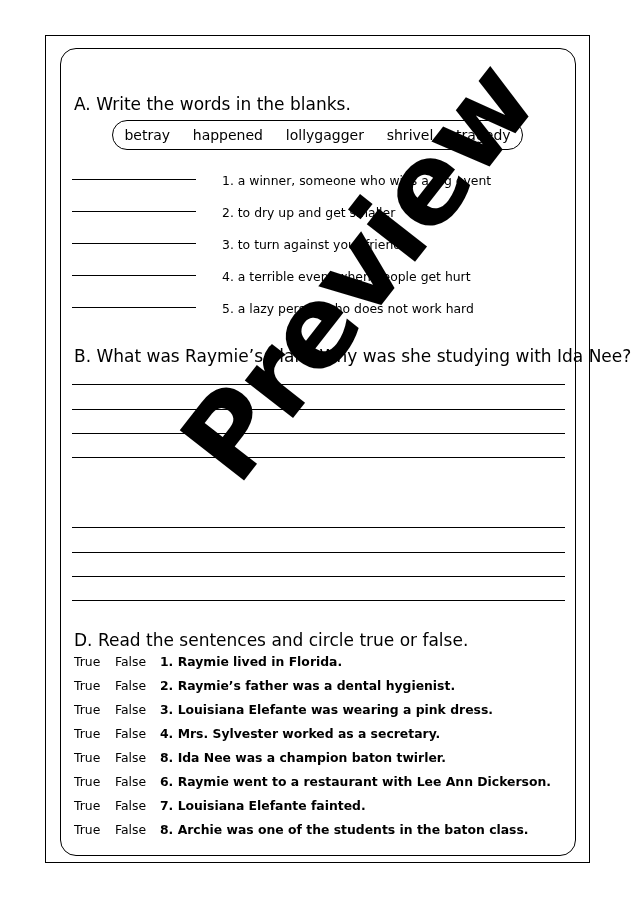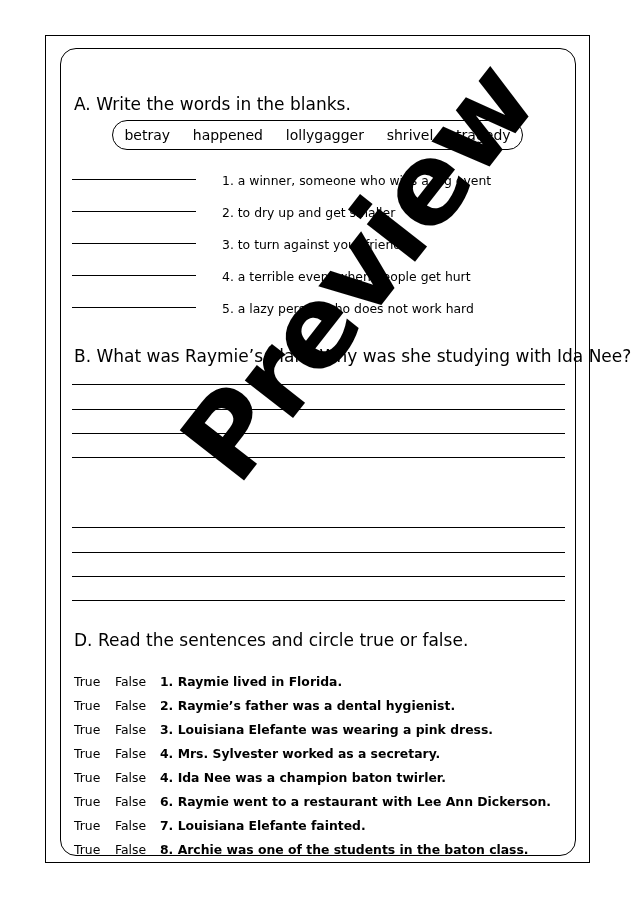--- a/index.html
+++ b/index.html
@@ -119,21 +119,21 @@
   
   .tf-row {
     position: absolute;
     left: 74px;
     width: 489px;
     font-size: 12.4px;
     white-space: nowrap;
     display: flex;
     align-items: baseline;
   }
-  .tf-true  { width: 41px; flex: 0 0 41px; margin-top: 20px; }
+  .tf-true  { width: 41px; flex: 0 0 41px; }
   .tf-false { width: 45px; flex: 0 0 45px; }
   .tf-text  { flex: 1 1 auto; font-weight: bold; }
 
   
   #watermark {
     position: absolute;
     left: 0;
     top: 0;
     width: 636px;
     height: 905px;
@@ -225,21 +225,21 @@
     <span class="tf-text">3. Louisiana Elefante was wearing a pink dress.</span>
   </div>
   <div class="tf-row" style="top:726px;">
     <span class="tf-true">True</span>
     <span class="tf-false">False</span>
     <span class="tf-text">4. Mrs. Sylvester worked as a secretary.</span>
   </div>
   <div class="tf-row" style="top:750px;">
     <span class="tf-true">True</span>
     <span class="tf-false">False</span>
-    <span class="tf-text">4. Ida Nee was a champion baton twirler.</span>
+    <span class="tf-text">8. Ida Nee was a champion baton twirler.</span>
   </div>
   <div class="tf-row" style="top:774px;">
     <span class="tf-true">True</span>
     <span class="tf-false">False</span>
     <span class="tf-text">6. Raymie went to a restaurant with Lee Ann Dickerson.</span>
   </div>
   <div class="tf-row" style="top:798px;">
     <span class="tf-true">True</span>
     <span class="tf-false">False</span>
     <span class="tf-text">7. Louisiana Elefante fainted.</span>

